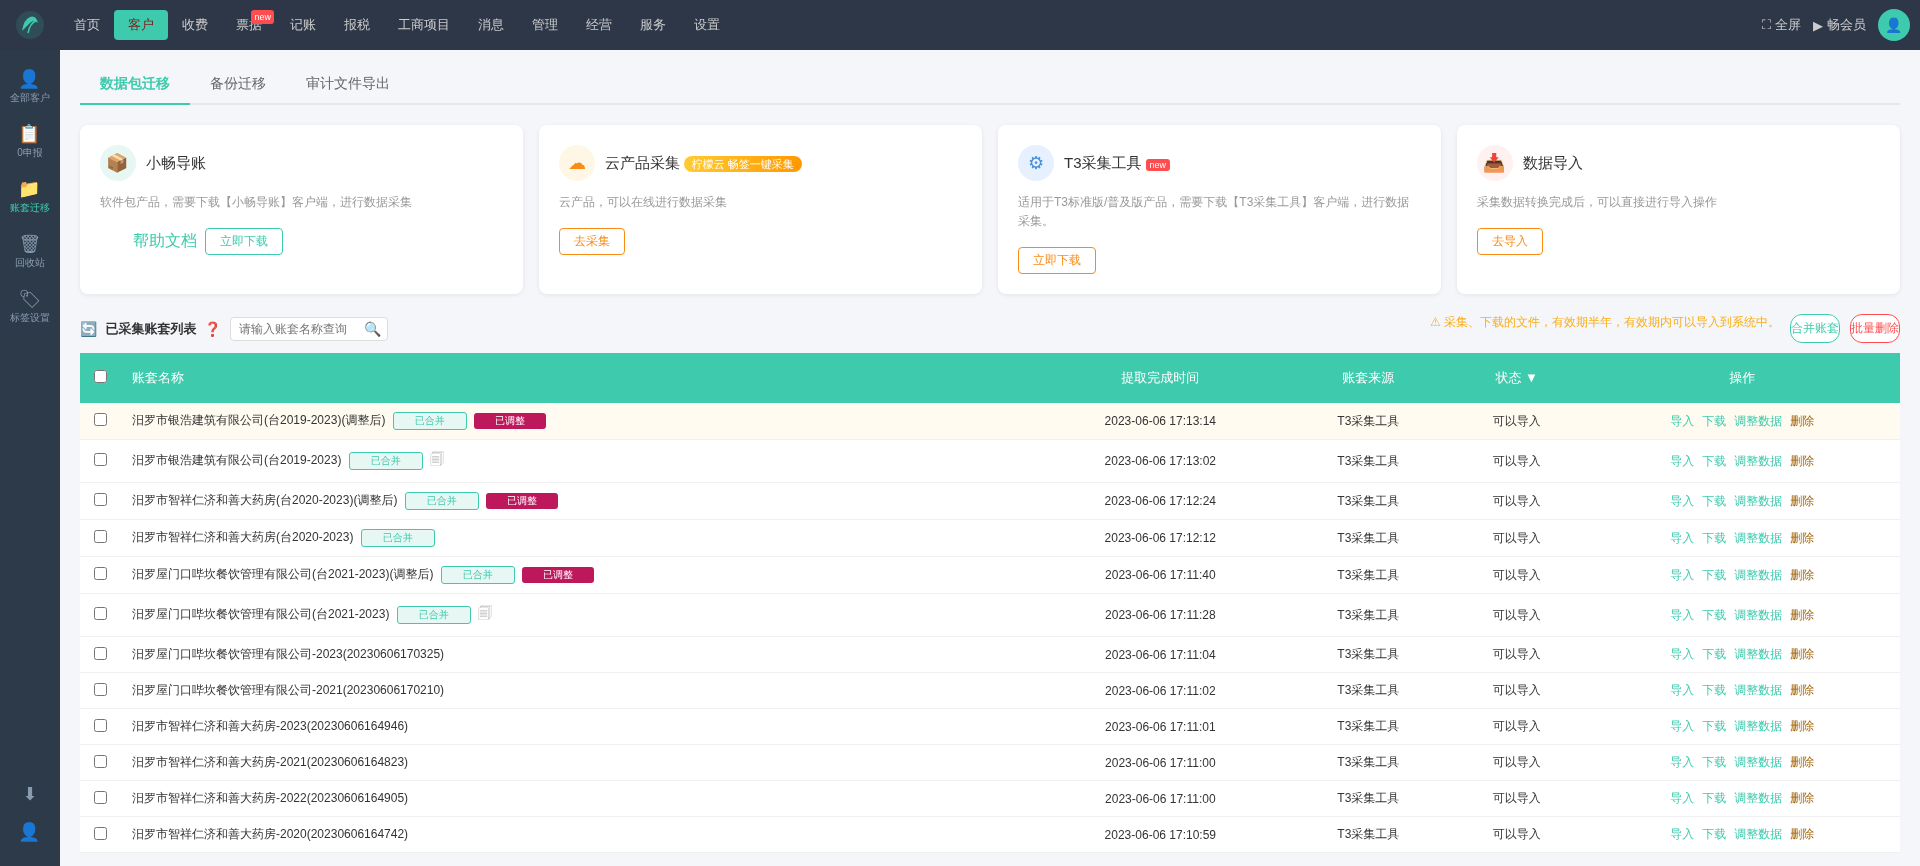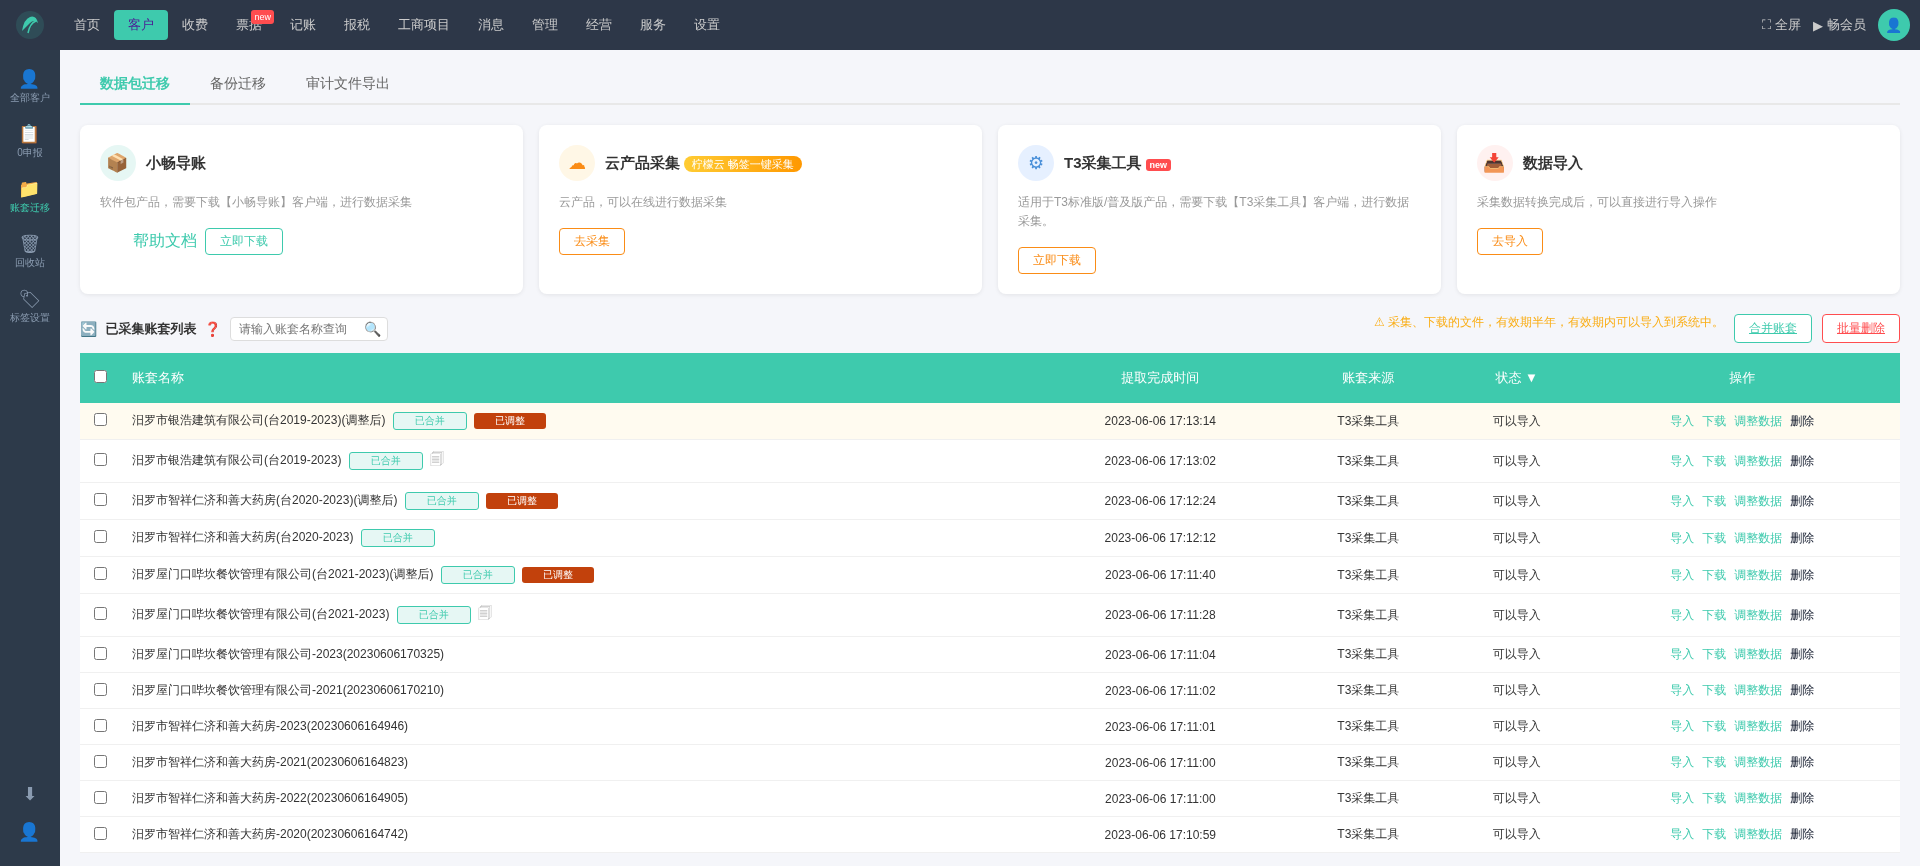--- a/index.html
+++ b/index.html
@@ -32,21 +32,21 @@
     }
     .nav-item {
       padding: 6px 14px;
       color: #ccc;
       cursor: pointer;
       font-size: 13px;
       border-radius: 4px;
       position: relative;
       white-space: nowrap;
     }
-    .nav-item.active { background: #3ecaad; color: #4c1d95; }
+    .nav-item.active { background: #3ecaad; color: #7f1d1d; }
     .nav-badge {
       position: absolute;
       top: 0; right: 2px;
       background: #ff4d4f;
       color: #fff;
       font-size: 9px;
       padding: 0 3px;
       border-radius: 3px;
       line-height: 14px;
     }
@@ -151,21 +151,21 @@
     .card-icon {
       width: 36px; height: 36px;
       border-radius: 50%;
       display: flex; align-items: center; justify-content: center;
       font-size: 18px;
     }
     .card-icon.green { background: #e6f7f4; color: #3ecaad; }
     .card-icon.orange { background: #fff7e6; color: #fa8c16; }
     .card-icon.blue { background: #e6f0ff; color: #4a90d9; }
     .card-icon.red { background: #fff1f0; color: #ff4d4f; }
-    .card-title { font-size: 15px; font-weight: bold; color: #333; }
+    .card-title { font-size: 15px; font-weight: normal; color: #333; }
     .card-new-badge {
       background: #ff4d4f; color: #fff;
       font-size: 9px; padding: 1px 4px;
       border-radius: 3px; margin-left: 4px;
     }
     .card-desc { font-size: 12px; color: #999; margin-bottom: 16px; line-height: 1.6; }
     .card-footer { display: flex; gap: 8px; align-items: center; }
     .card-link { color: #3ecaad; font-size: 16px; cursor: pointer; margin-left: 33px; }
     .card-btn {
       border: 1px solid #fa8c16;
@@ -213,55 +213,54 @@
       position: absolute; right: 6px; top: 50%; transform: translateY(-50%);
       color: #aaa; cursor: pointer; background: none; border: none; font-size: 14px;
     }
     .table-section-right {
       display: flex; gap: 10px;
     }
     .tip-text { color: #faad14; font-size: 12px; }
     .action-btn {
       border: 1px solid #ddd;
       background: #fff;
-      padding: 5px 14px;
-      border-radius: 4px;
+      padding: 5px 0;
+      border-radius: 12px;
       font-size: 12px;
       cursor: pointer;
       color: #333;
-      text-decoration: underline;
     }
     .action-btn.teal { border-color: #3ecaad; color: #3ecaad; background: #fff; }
 
     
     .data-table { width: 100%; border-collapse: collapse; background: #fff; }
     .data-table thead tr { background: #3ecaad; color: #fff; }
     .data-table thead th { padding: 16px 12px; font-size: 13px; font-weight: normal; text-align: center; }
     .data-table thead th:first-child { width: 40px; }
     .data-table thead th:nth-child(2) { text-align: left; }
     .data-table tbody tr { border-bottom: 1px solid #f0f0f0; }
     .data-table tbody tr.highlighted { background: #fffbf0; }
     .data-table tbody td { padding: 9px 12px; font-size: 12px; color: #333; vertical-align: middle; text-align: center; }
     .data-table tbody td:nth-child(2) { text-align: left; }
     .checkbox-cell { text-align: center !important; }
     input[type="checkbox"] { cursor: pointer; }
     .status-ok { color: #3ecaad; }
     .row-actions { display: flex; gap: 8px; justify-content: center; }
     .row-action-link { color: #3ecaad; cursor: pointer; font-size: 12px; }
-    .row-action-link.red { color: #0f172a; }
+    .row-action-link.red { color: #a16207; }
     .badge-tag {
       display: inline-block;
       font-size: 10px;
       padding: 1px 21px;
       border-radius: 3px;
       margin-left: 4px;
       vertical-align: middle;
     }
     .badge-tag.green { background: #e6f7f4; color: #3ecaad; border: 1px solid #3ecaad; }
-    .badge-tag.teal-fill { background: #c2410c; color: #fff; }
+    .badge-tag.teal-fill { background: #be185d; color: #fff; }
     .icon-small { font-size: 14px; color: #aaa; margin-left: 4px; vertical-align: middle; }
     .refresh-icon { color: #3ecaad; cursor: pointer; font-size: 14px; }
 
     
     ::-webkit-scrollbar { width: 6px; height: 6px; }
     ::-webkit-scrollbar-thumb { background: #ccc; border-radius: 3px; }
   </style>
 </head>
 <body>
 

